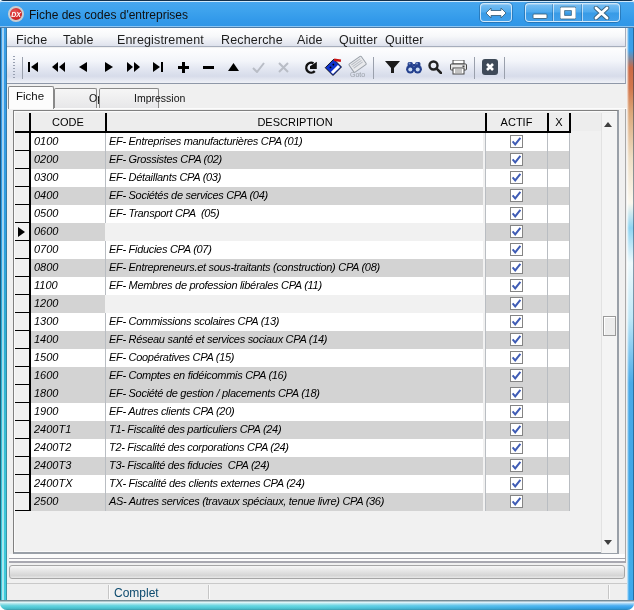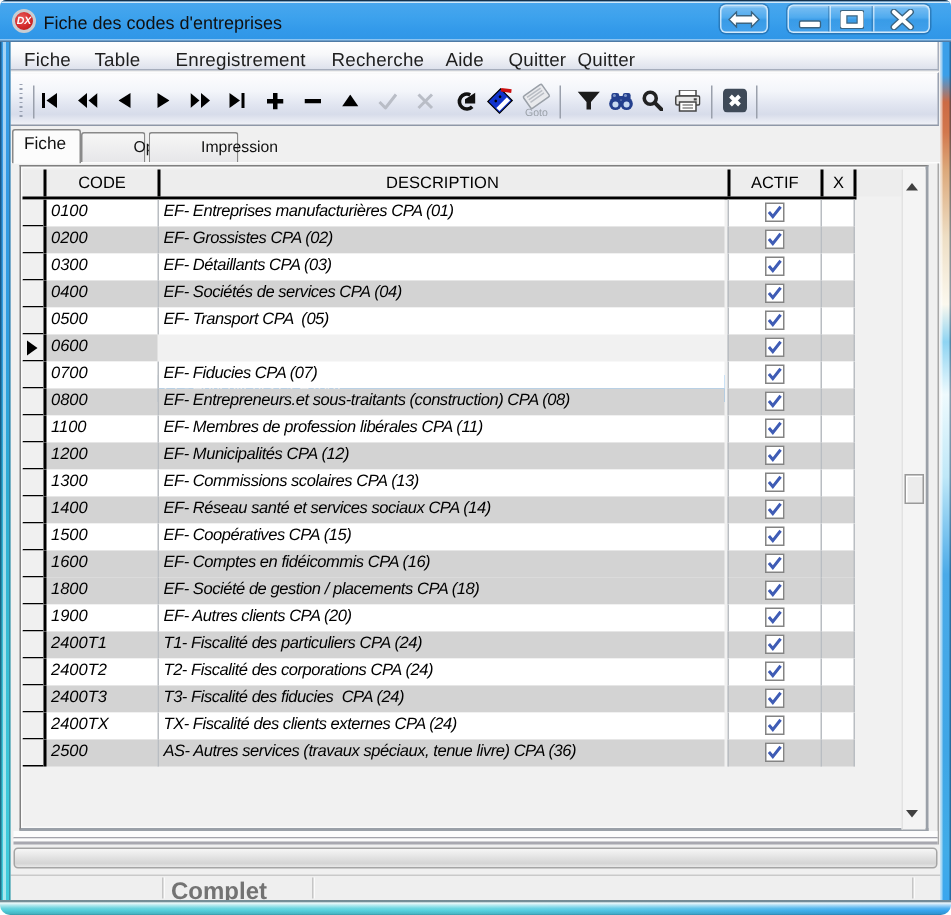--- a/index.html
+++ b/index.html
@@ -78,21 +78,21 @@
 .cb{position:absolute;left:24px;top:2px;width:13px;height:13px;background:#fff;border:1px solid #848484;}
 .cb svg{position:absolute;left:-1px;top:-1px;}
 .cx{position:absolute;left:532px;top:0;width:23px;height:18px;border-left:1px solid #b9bdc2;border-right:1px solid #b9bdc2;}
 
 #vsb{position:absolute;left:587px;top:2px;width:16px;height:440px;background:#f4f4f4;border-left:1px solid #e2e2e2;}
 .sarr{position:absolute;left:2px;width:0;height:0;border-left:4px solid transparent;border-right:4px solid transparent;}
 #thumb{position:absolute;left:1px;top:203px;width:13px;height:20px;background:#ececec;border:1px solid #9a9a9a;box-shadow:inset 1px 1px 0 #fff;}
 
 #rbar{position:absolute;left:2px;top:537px;width:616px;height:14px;border:1px solid #a5a5a5;border-radius:3px;
  background:linear-gradient(#f6f6f6,#e3e3e3 45%,#d5d5d5 80%,#e8e8e8);}
-#sbar{position:absolute;left:0;top:555px;width:620px;height:17px;background:#efefef;border-top:1px solid #c9c9c9;font-size:16px;color:#737373;font-weight:bold;}
+#sbar{position:absolute;left:0;top:555px;width:620px;height:17px;background:#efefef;border-top:1px solid #c9c9c9;font-size:12px;color:#0c4a6e;}
 .ssep{position:absolute;top:1px;bottom:1px;width:1px;background:#c6c6c6;box-shadow:1px 0 0 #fbfbfb;}
 </style></head><body>
 <div id="win">
 <div id="title">
  <div id="ticon">
         <span>DX</span>
       </div>
  <div id="ttext">Fiche des codes d'entreprises</div>
  <div class="capbtn" id="swapbtn">
         <div class="glyph" style="left:0;width:30px;">
@@ -404,21 +404,20 @@
                 <svg width="13" height="13" viewBox="0 0 13 13">
                   <path d="M2.6 6.4 L5.2 9.4 L10.4 2.8" fill="none" stroke="#3f5cb5" stroke-width="2"></path>
                 </svg>
               </span>
             </div>
             <div class="cx"></div>
           </div>
 <div class="row even">
             <div class="ind"></div>
             <div class="ccode">1200</div>
-            <div class="cdesc">EF- Municipalités CPA (12)</div>
             <div class="cact">
               <span class="cb">
                 <svg width="13" height="13" viewBox="0 0 13 13">
                   <path d="M2.6 6.4 L5.2 9.4 L10.4 2.8" fill="none" stroke="#3f5cb5" stroke-width="2"></path>
                 </svg>
               </span>
             </div>
             <div class="cx"></div>
           </div>
 <div class="row odd">

